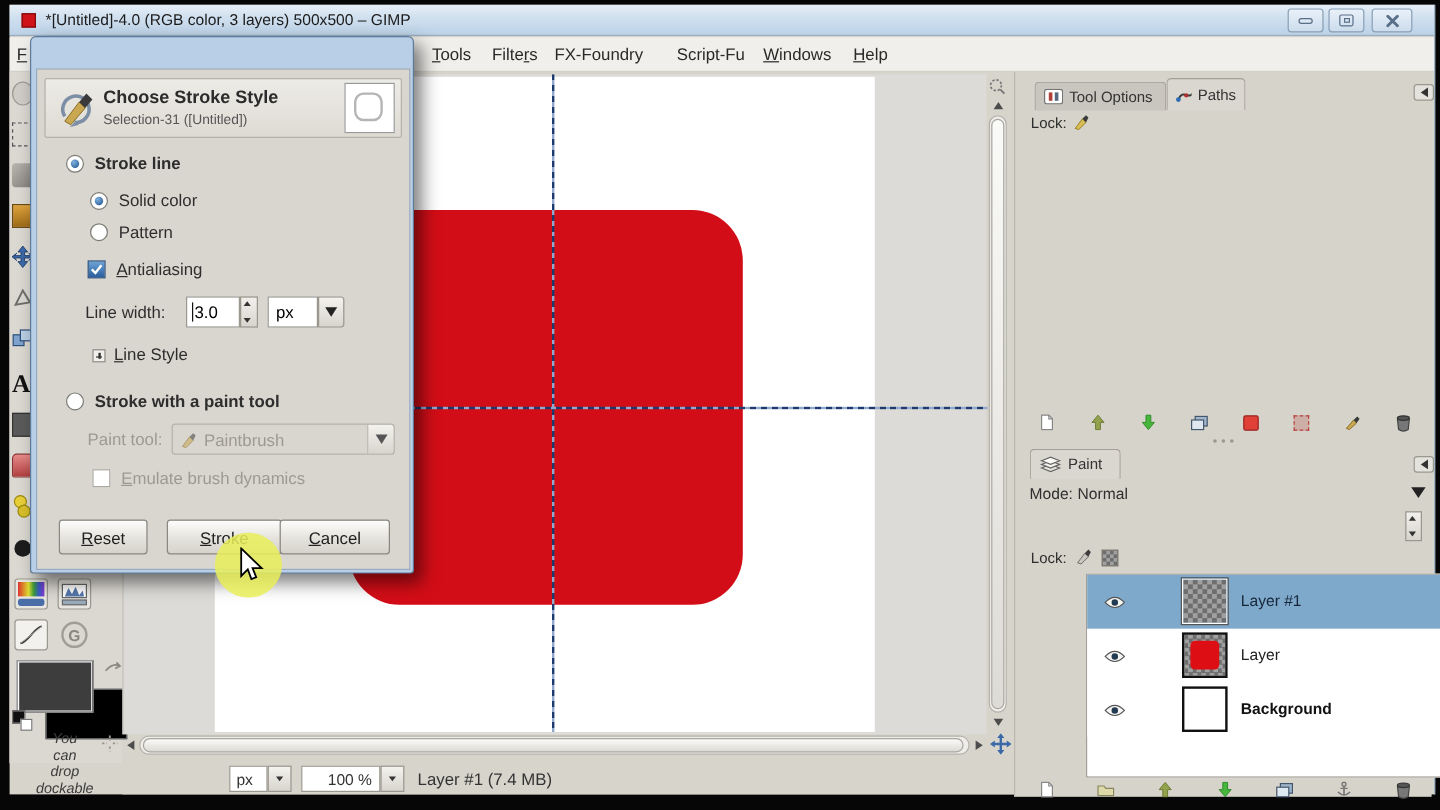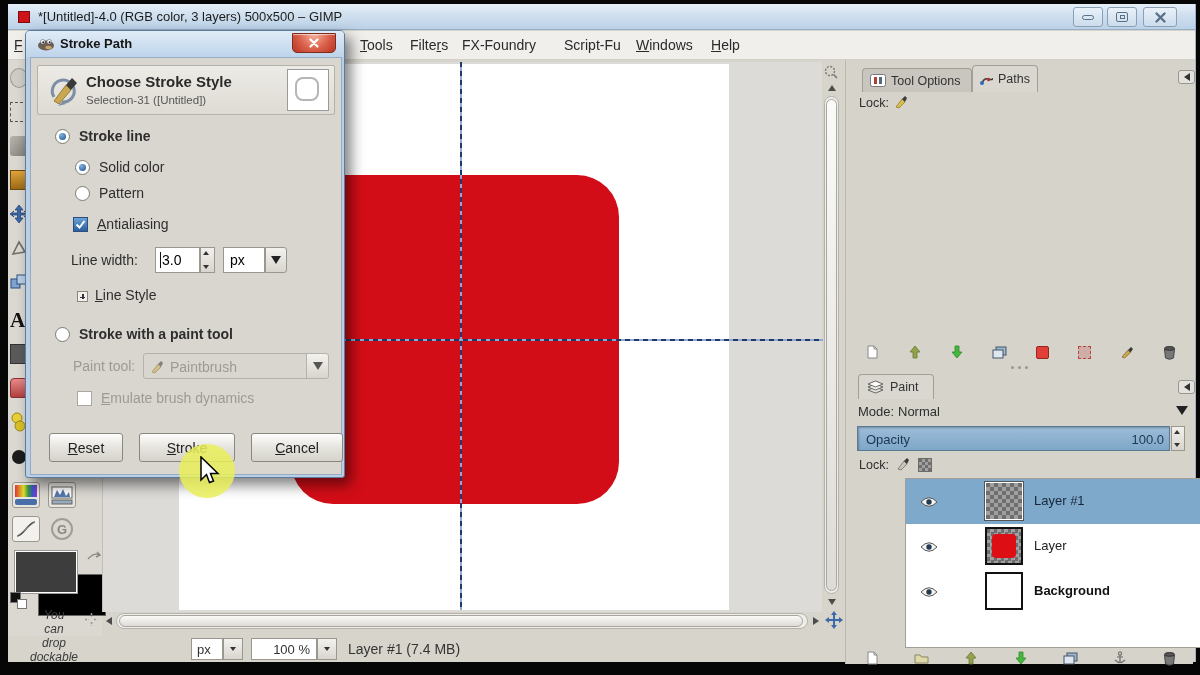--- a/index.html
+++ b/index.html
@@ -333,24 +333,20 @@
       <div class="abs" style="left:332px;top:320px;width:17px;height:14px;border:1px solid #9a978f;border-radius:3px;background:#e4e2dc;display:flex;align-items:center;justify-content:center;">
             <div class="tri tri-left" style="border-right-color:#333;"></div>
           </div>
 
       <div class="abs" style="left:12px;top:344px;font-size:13px;color:#2e2e2e;">Mode:</div>
       <div class="abs" style="left:52px;top:344px;font-size:13px;color:#2e2e2e;">Normal</div>
       <div class="abs" style="left:330px;top:346px;">
             <div class="tri" style="border-left:6px solid transparent;border-right:6px solid transparent;border-top:9px solid #222;"></div>
           </div>
 
-      <div class="abs" style="left:11px;top:366px;width:313px;height:25px;background:linear-gradient(#9dbcd8,#7ea7c8);border:1px solid #5a7a96;box-shadow:inset 1px 1px 2px rgba(0,0,0,.25);">
-        <span style="position:absolute;left:8px;top:5px;font-size:13px;color:#1d3753;">Opacity</span>
-        <span style="position:absolute;right:5px;top:5px;font-size:13px;color:#1d3753;">100.0</span>
-      </div>
       <div class="spin abs" style="left:325px;top:366px;width:14px;height:25px;">
         <div class="tri tri-sm-up"></div>
             <div class="tri tri-sm-down"></div>
       </div>
 
       <div class="abs" style="left:13px;top:398px;font-size:12.5px;color:#2e2e2e;">Lock:</div>
       <div class="abs" style="left:50px;top:396px;">
         <svg width="15" height="15">
               <path d="M2 13 L8 5 L11 8 L5 14 Z" fill="#c9c6bf" stroke="#6e6b64" stroke-width="0.8"></path>
               <path d="M8 5 L11 2 L13 4 L11 8Z" fill="#3c3c3c"></path>
@@ -428,36 +424,20 @@
                 <path d="M1.5 4 L2.5 13 Q6.5 15.5 10.5 13 L11.5 4" fill="#777" stroke="#444"></path>
                 <ellipse cx="6.5" cy="3.4" rx="5" ry="1.9" fill="#555" stroke="#333"></ellipse>
               </svg>
             </div>
       </div>
     </div>
   </div>
  </div>
 
  <div class="dialog">
-   <div class="dlg-title">
-     <svg style="position:absolute;left:11px;top:6px;" width="18" height="14">
-       <ellipse cx="9" cy="8.5" rx="8" ry="5" fill="#6b5f54"></ellipse>
-          <circle cx="5.8" cy="4.8" r="2.3" fill="#fff" stroke="#444" stroke-width="0.5"></circle>
-          <circle cx="12.2" cy="4.8" r="2.3" fill="#fff" stroke="#444" stroke-width="0.5"></circle>
-          <circle cx="6.2" cy="5.2" r="1" fill="#222"></circle>
-          <circle cx="12.6" cy="5.2" r="1" fill="#222"></circle>
-          <ellipse cx="11.5" cy="10.5" rx="3.2" ry="1.7" fill="#c9a86a"></ellipse>
-     </svg>
-     <span style="position:absolute;left:34px;top:5px;font-size:13px;font-weight:600;color:#161616;">Stroke Path</span>
-     <div class="dlg-close">
-       <svg width="10" height="10">
-            <path d="M1.5 1.5 L8.5 8.5 M8.5 1.5 L1.5 8.5" stroke="#fff" stroke-width="2.2" stroke-linecap="round"></path>
-          </svg>
-     </div>
-   </div>
    <div class="dlg-body">
 
      <div class="abs" style="left:6px;top:7px;width:298px;height:50px;background:linear-gradient(#edebe6,#dedbd4);border:1px solid #b5b2aa;border-radius:2px;">
        <svg style="position:absolute;left:8px;top:7px;" width="36" height="34">
          <path d="M8 24 A11 11 0 1 1 16 29" fill="none" stroke="#7d8fa6" stroke-width="3"></path>
          <path d="M16 29 L12 33 L20 31Z" fill="#7d8fa6"></path>
          <path d="M8 28 L20 12 L25 17 L13 31Z" fill="#caa851" stroke="#86691f" stroke-width="0.8"></path>
          <path d="M20 12 L26 5 L31 10 L25 17Z" fill="#3a3a3a"></path>
        </svg>
        <span style="position:absolute;left:48px;top:7px;font-size:15px;font-weight:bold;color:#2b2b2b;">Choose Stroke Style</span>
@@ -522,21 +502,21 @@
 
      <div class="checkbox" style="left:46px;top:333px;border-color:#aaa7a0;"></div>
      <span class="dlabel gray" style="left:70px;top:332px;"><span class="ac">E</span><span>mulate brush dynamics</span></span>
 
      <div class="btn" style="left:18px;top:375px;width:74px;">
           <span><span class="ac">R</span><span>eset</span></span>
         </div>
      <div class="btn" style="left:108px;top:375px;width:96px;">
           <span><span class="ac">S</span><span>troke</span></span>
         </div>
-     <div class="btn" style="left:220px;top:375px;width:92px;">
+     <div class="btn" style="left:202px;top:375px;width:92px;">
           <span><span class="ac">C</span><span>ancel</span></span>
         </div>
 
      <div class="abs" style="left:148px;top:386px;width:56px;height:54px;border-radius:50%;background:rgba(233,238,89,.85);"></div>
      <svg class="abs" style="left:168px;top:398px;" width="24" height="30">
        <path d="M2 1 L2 24 L7.5 18.5 L10.5 26.5 L14.5 25 L11.5 17.5 L19 17.5 Z" fill="#fff" stroke="#000" stroke-width="1.5"></path>
      </svg>
    </div>
  </div>
 </div>

